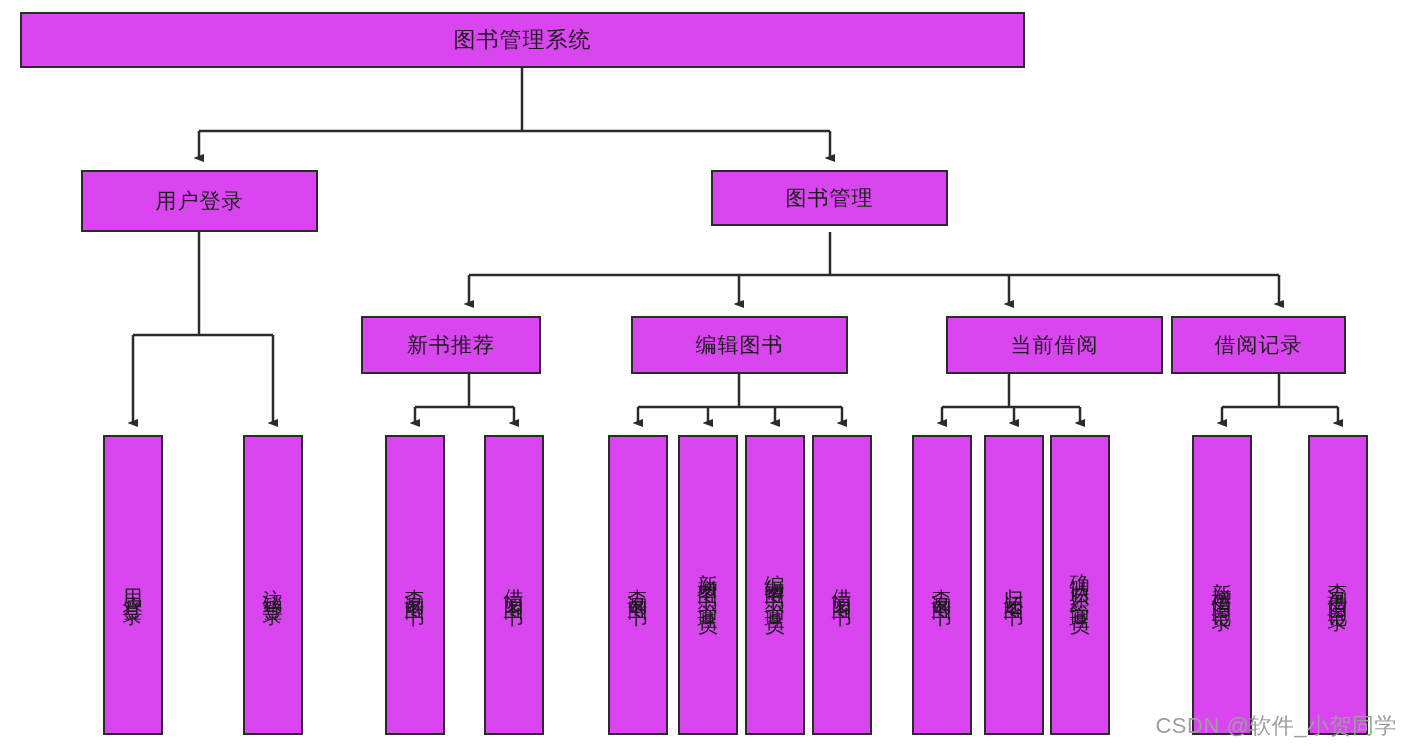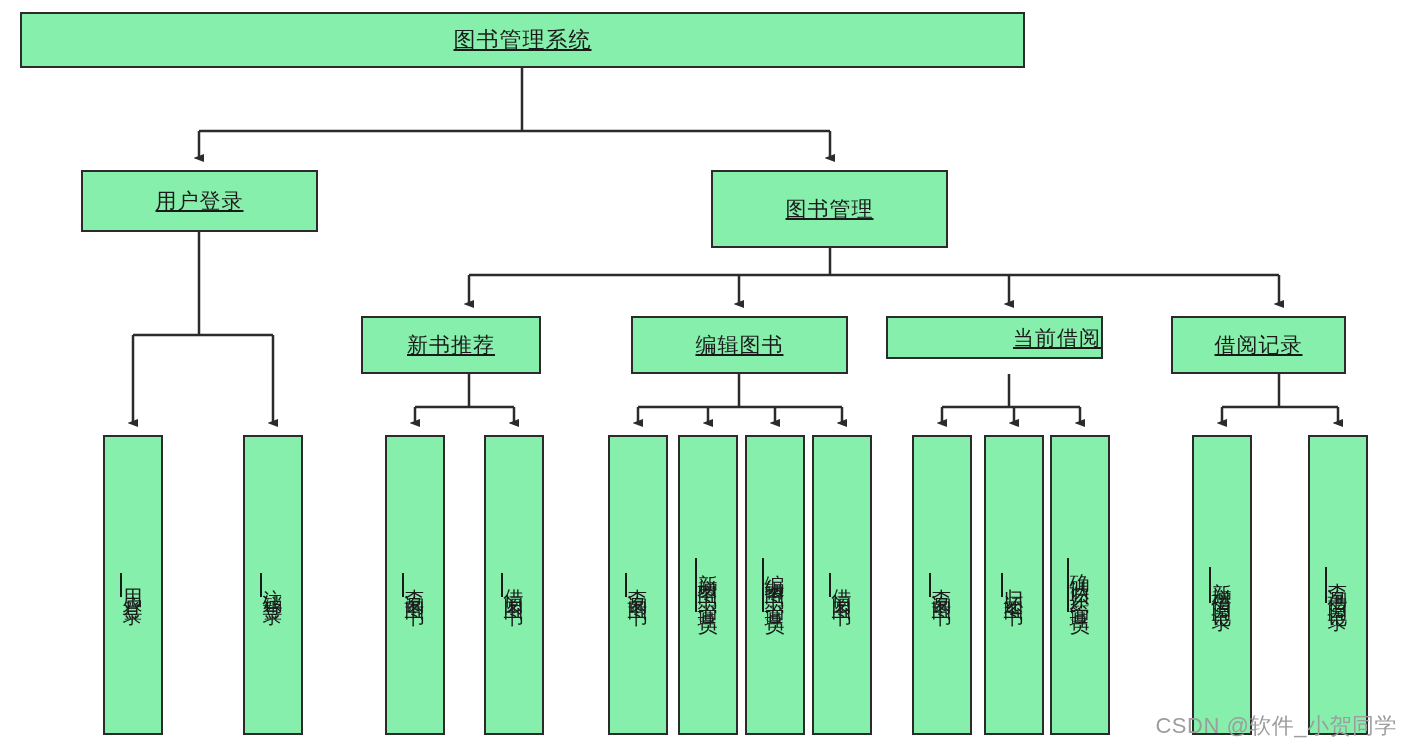--- a/index.html
+++ b/index.html
@@ -20,27 +20,26 @@
   #wires {
     position: absolute;
     left: 0;
     top: 0;
     width: 1405px;
     height: 747px;
   }
   .node {
     position: absolute;
     box-sizing: border-box;
-    background: #86efac;
+    background: #d946ef;
     border: 2.5px solid #2b2b2b;
     display: flex;
     align-items: center;
     justify-content: center;
     color: #1a1a1a;
-    text-decoration: underline;
   }
   .node.horiz {
     font-size: 21px;
     letter-spacing: 1px;
   }
   .node.vert {
     writing-mode: vertical-rl;
     text-orientation: upright;
     font-size: 20px;
     letter-spacing: 6px;
@@ -117,31 +116,31 @@
     </g>
   </svg>
 
   <div class="node horiz root" style="left:20px; top:12px; width:1005px; height:56px;">
     <span>图书管理系统</span>
   </div>
 
   <div class="node horiz" style="left:81px; top:170px; width:237px; height:62px;">
     <span>用户登录</span>
   </div>
-  <div class="node horiz" style="left:711px; top:170px; width:237px; height:78px;">
+  <div class="node horiz" style="left:711px; top:170px; width:237px; height:56px;">
     <span>图书管理</span>
   </div>
 
   <div class="node horiz" style="left:361px; top:316px; width:180px; height:58px;">
     <span>新书推荐</span>
   </div>
   <div class="node horiz" style="left:631px; top:316px; width:217px; height:58px;">
     <span>编辑图书</span>
   </div>
-  <div class="node horiz" style="left:886px; top:316px; width:217px; height:43px;justify-content:flex-end;">
+  <div class="node horiz" style="left:946px; top:316px; width:217px; height:58px;">
     <span>当前借阅</span>
   </div>
   <div class="node horiz" style="left:1171px; top:316px; width:175px; height:58px;">
     <span>借阅记录</span>
   </div>
 
   <div class="node vert" style="left:103px; top:435px; width:60px; height:300px;">
     <span>用户登录</span>
   </div>
   <div class="node vert" style="left:243px; top:435px; width:60px; height:300px;">

